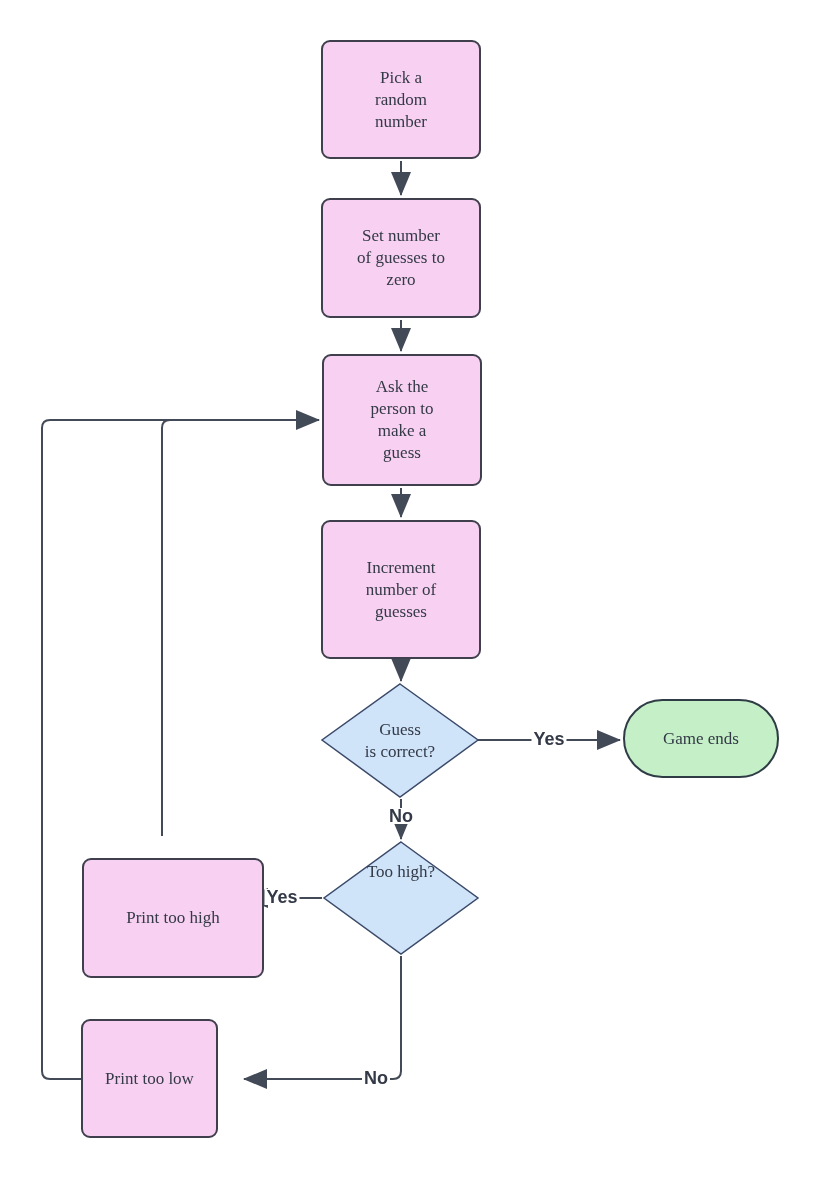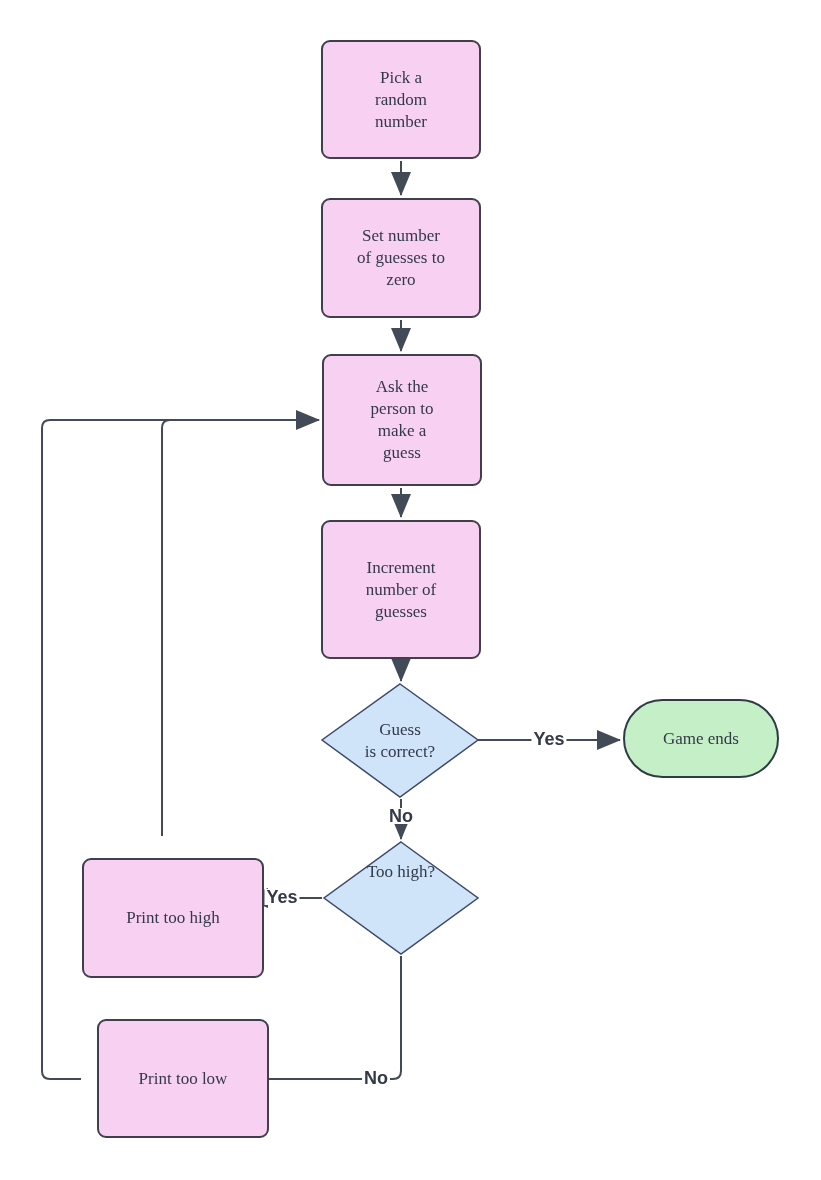--- a/index.html
+++ b/index.html
@@ -128,21 +128,21 @@
   <div class="node process" style="left:321px; top:520px; width:160px; height:139px;">
     <span class="node-label">Increment
 number of
 guesses</span>
   </div>
 
   <div class="node process" style="left:82px; top:838px; width:182px; height:120px;margin-top:20px;">
     <span class="node-label">Print too high</span>
   </div>
 
-  <div class="node process" style="left:81px; top:1019px; width:172px; height:119px;margin-left:16px;">
+  <div class="node process" style="left:81px; top:1019px; width:137px; height:119px;">
     <span class="node-label">Print too low</span>
   </div>
 
   <div class="node terminator" style="left:623px; top:699px; width:156px; height:79px;">
     <span class="node-label">Game ends</span>
   </div>
 
   <div class="node decision-label" style="left:322px; top:684px; width:156px; height:113px;">
     <span class="node-label">Guess
 is correct?</span>

